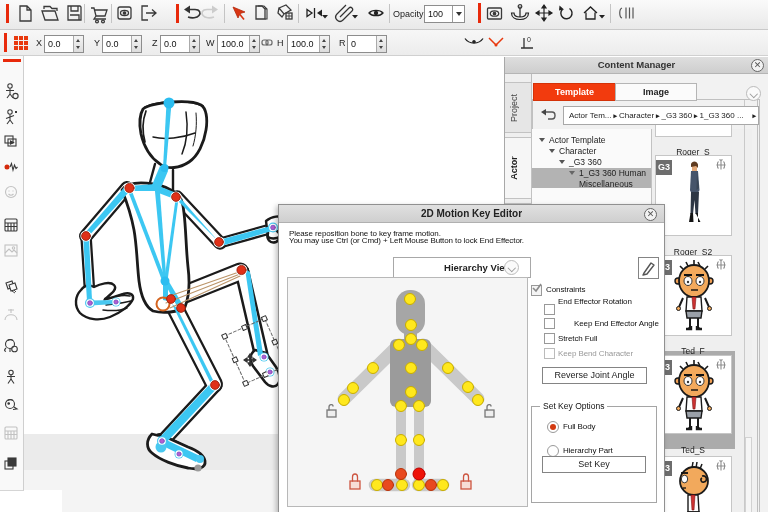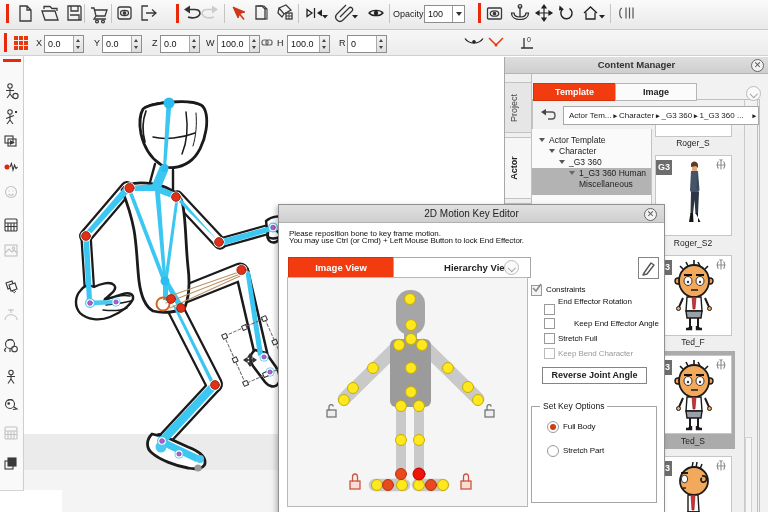--- a/index.html
+++ b/index.html
@@ -27,29 +27,29 @@
 #cm{left:504px;top:57px;width:264px;height:455px;background:#efefef;border-left:1px solid #a8a8a8;z-index:10;}
 #cmtitle{left:505px;top:57px;width:263px;height:16px;background:linear-gradient(#dedede,#cecece);border-bottom:1px solid #b5b5b5;z-index:11;font-size:9.5px;font-weight:bold;color:#333;text-align:center;line-height:16px;}
 .vtab{position:absolute;left:505px;width:26px;background:#e6e6e6;border:1px solid #c2c2c2;border-left:none;z-index:11;}
 .vtab span{position:absolute;left:4px;top:50%;transform:translateY(-50%) rotate(180deg);writing-mode:vertical-rl;font-size:9px;color:#444;}
 .vtab.act{background:#f6f6f6;}
 .vtab.act span{font-weight:bold;color:#222;}
 #cmbody{left:531px;top:74px;width:237px;height:438px;background:#f2f2f2;border-left:1px solid #bdbdbd;z-index:10;}
 .ttab{position:absolute;top:83px;height:16px;z-index:12;font-size:9px;font-weight:bold;text-align:center;line-height:16px;}
 #crumbbox{left:563px;top:106px;width:194px;height:17px;background:#fff;border:1px solid #a8a8a8;z-index:12;font-size:8px;color:#222;line-height:17px;white-space:nowrap;overflow:hidden;}
 #tree{left:532px;top:129px;width:119px;height:383px;background:#fafafa;border-right:1px solid #c2c2c2;z-index:11;font-size:8.5px;color:#222;}
-.ti{position:absolute;height:27px;line-height:11px;white-space:nowrap;}
+.ti{position:absolute;height:20px;line-height:11px;white-space:nowrap;}
 .tarr{position:absolute;width:0;height:0;border-left:3.5px solid transparent;border-right:3.5px solid transparent;border-top:4.5px solid #555;}
 #thumbs{left:651px;top:129px;width:101px;height:383px;background:#efefef;z-index:10;}
 .tbox{position:absolute;left:655px;width:75px;background:#fff;border:1px solid #c6c6c6;z-index:11;}
-.tlabel{position:absolute;left:648px;width:90px;text-align:center;font-size:8.5px;color:#222;z-index:11;}
+.tlabel{position:absolute;left:648px;width:90px;text-align:center;font-size:8.5px;color:#222;z-index:11;margin-top:9px;}
 .g3badge{position:absolute;left:0px;top:4px;width:16px;height:15px;background:#6d6d6d;color:#fff;font-size:9px;font-weight:bold;text-align:center;line-height:15px;z-index:3;}
 
 #dlg{left:278px;top:204px;width:385px;height:308px;background:#fff;border:1px solid #909090;box-shadow:-2px 2px 5px rgba(0,0,0,.25);z-index:20;}
-#dlgtitle{left:0;top:0;width:100%;height:17px;background:linear-gradient(#e0e0e0,#cfcfcf);border-bottom:1px solid #b0b0b0;font-size:10px;font-weight:normal;color:#222;text-align:center;line-height:17px;}
+#dlgtitle{left:0;top:0;width:100%;height:17px;background:linear-gradient(#e0e0e0,#cfcfcf);border-bottom:1px solid #b0b0b0;font-size:10px;font-weight:bold;color:#222;text-align:center;line-height:17px;}
 .closex{position:absolute;width:11px;height:11px;border:1px solid #666;border-radius:50%;color:#555;font-size:9px;line-height:10px;text-align:center;background:#f2f2f2;}
 .dtxt{position:absolute;left:10px;font-size:8px;letter-spacing:-0.1px;color:#111;white-space:nowrap;}
 .chk{position:absolute;width:9px;height:9px;background:#fff;border:1px solid #999;}
 .btn{position:absolute;background:#fff;border:1px solid #848484;font-size:9px;color:#222;text-align:center;}
 .circbtn{position:absolute;width:13px;height:13px;border:1px solid #bbb;border-radius:50%;background:#fafafa;}
 .circbtn:before{content:"";position:absolute;left:3.5px;top:3.5px;width:4.5px;height:4.5px;border-right:1.3px solid #999;border-bottom:1.3px solid #999;transform:rotate(45deg);}
 </style>
 </head>
 <body>
 
@@ -530,21 +530,20 @@
  <path d="M18,70 L23,70 L23,67 M29,67 L29,70 L34,70" stroke="#1a1a1a" stroke-width="2.4"></path>
 </g>
 </defs>
 </svg>
 
 <div class="abs" id="dlg">
 <div class="abs" id="dlgtitle">2D Motion Key Editor</div>
 <div class="closex" style="right:7px;top:3px;">✕</div>
 <div class="dtxt" style="top:24px;">Please reposition bone to key frame motion.</div>
 <div class="dtxt" style="top:31px;">You may use Ctrl (or Cmd) + Left Mouse Button to lock End Effector.</div>
-<div class="abs" style="left:9px;top:52px;width:104px;height:19px;background:#f23b0e;border:1px solid #d43208;color:#fff;font-weight:bold;font-size:9.5px;text-align:center;line-height:19px;">Image View</div>
 <div class="abs" style="left:114px;top:52px;width:104px;height:19px;background:#fff;border:1px solid #a8a8a8;color:#222;font-weight:bold;font-size:9.5px;text-align:center;line-height:19px;padding-left:32px;">Hierarchy View</div>
 <div class="circbtn" style="left:225px;top:55px;"></div>
 <div class="btn" style="left:359px;top:52px;width:19px;height:20px;">
 <svg width="19" height="20" viewBox="0 0 19 20">
         <path d="M5,15 L12,5 L15,7 L8,16 L4,17 Z M12,5 L15,7" stroke="#555" stroke-width="1.4" fill="none" stroke-linejoin="round"></path>
       </svg>
 </div>
 
 <div class="abs" style="left:8px;top:72px;width:239px;height:228px;background:#f5f5f5;border:1px solid #b8b8b8;"></div>
 <svg class="abs" style="left:8px;top:72px;" width="239" height="228" viewBox="0 0 239 228">
@@ -614,22 +613,23 @@
     </svg>
 <span class="dtxt" style="left:267px;top:80px;">Constraints</span>
 <div class="chk" style="left:265px;top:99px;"></div>
 <span class="dtxt" style="left:279px;top:92px;">End Effector Rotation</span>
 <div class="chk" style="left:265px;top:113px;"></div>
 <span class="dtxt" style="left:279px;top:114px;padding-left:16px;">Keep End Effector Angle</span>
 <div class="chk" style="left:265px;top:128px;"></div>
 <span class="dtxt" style="left:279px;top:129px;">Stretch Full</span>
 <div class="chk" style="left:265px;top:143px;border-color:#bbb;"></div>
 <span class="dtxt" style="left:279px;top:144px;color:#999;">Keep Bend Character</span>
-<div class="btn" style="left:263px;top:162px;width:103px;height:15px;line-height:15px;font-weight:bold;">Reverse Joint Angle</div>
+<div class="btn" style="left:263px;top:162px;width:103px;height:15px;line-height:15px;">Reverse Joint Angle</div>
 <fieldset class="abs" style="left:252px;top:196px;width:124px;height:100px;border:1px solid #a5a5a5;margin:0;padding:0;">
 <legend style="font-size:8.5px;color:#111;margin-left:8px;padding:0 3px;">Set Key Options</legend>
 </fieldset>
 <div class="abs" style="left:268px;top:216px;width:10px;height:10px;border:1px solid #999;border-radius:50%;background:#fff;"></div>
 <div class="abs" style="left:271px;top:219px;width:6px;height:6px;border-radius:50%;background:#d33a10;"></div>
 <span class="dtxt" style="left:284px;top:217px;">Full Body</span>
 <div class="abs" style="left:268px;top:240px;width:10px;height:10px;border:1px solid #999;border-radius:50%;background:#fff;"></div>
-<span class="dtxt" style="left:284px;top:241px;">Stretch Part</span>
+<span class="dtxt" style="left:284px;top:241px;">Hierarchy Part</span>
+<div class="btn" style="left:263px;top:251px;width:102px;height:15px;line-height:15px;">Set Key</div>
 </div>
 
 </body></html>

